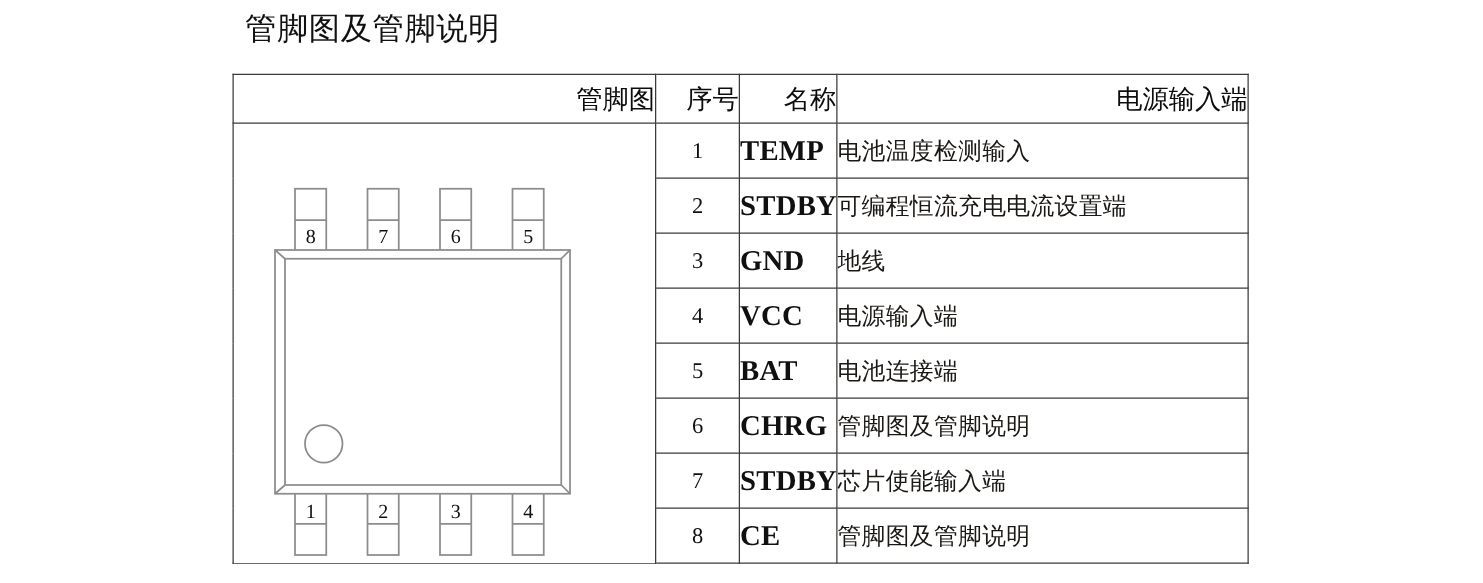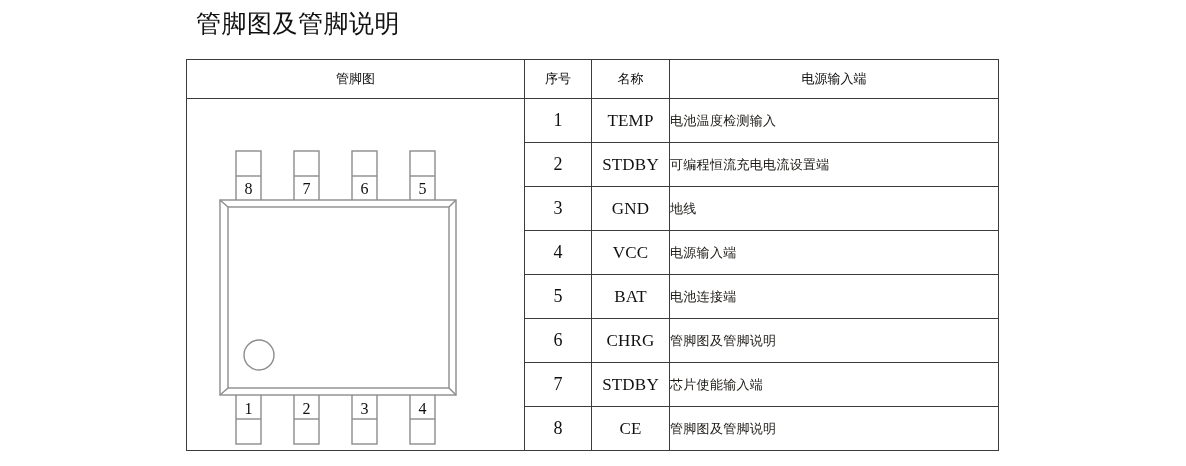--- a/index.html
+++ b/index.html
@@ -57,42 +57,43 @@
 
   
   .col-diagram { width: 338px; }
   .col-no      { width: 67px;  }
   .col-name    { width: 78px;  }
   .col-desc    { width: 329px; }
 
   
   .hdr {
     height: 38px;
-    text-align: center;
-    font-size: 13px;
+    text-align: right;
+    font-size: 21px;
     color: #0d0d0d;
   }
   .hdr-zh { font-family: "Liberation Serif", "DejaVu Serif", serif; }
 
   
   .cell-no {
     text-align: center;
     font-size: 18px;
     color: #101010;
     height: 43px;
   }
   .cell-name {
-    text-align: center;
-    font-size: 17px;
+    text-align: left;
+    font-size: 23px;
     color: #101010;
     letter-spacing: 0.2px;
+    font-weight: bold;
   }
   .cell-desc {
     text-align: left;
-    font-size: 13px;
+    font-size: 19px;
     color: #1b1814;
     padding-left: 9px;
     letter-spacing: 0.3px;
   }
 
   
   .diagram-cell {
     position: relative;
     height: 345px;
     background: #ffffff;

